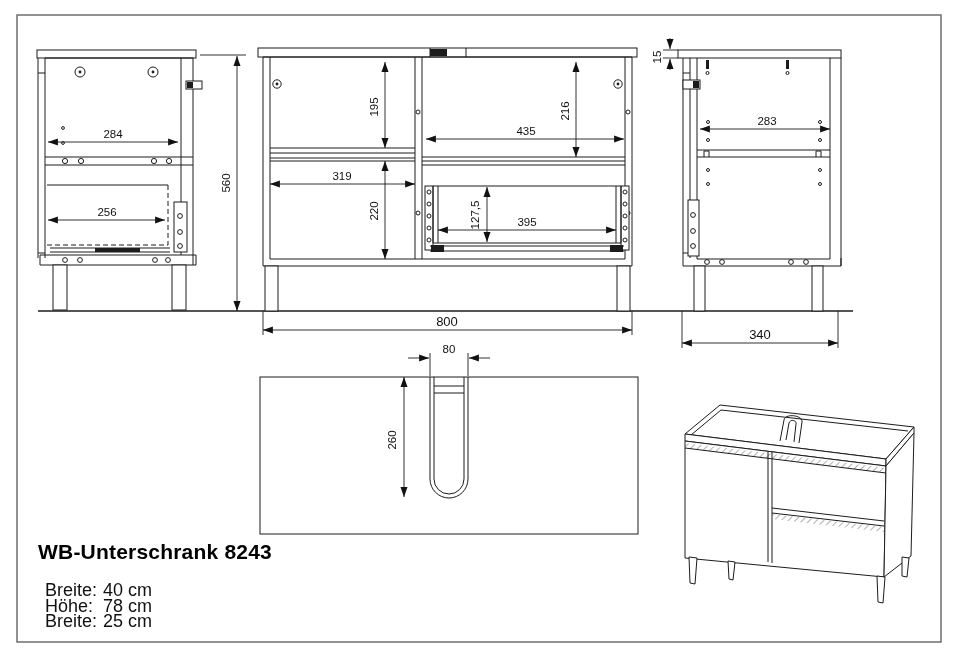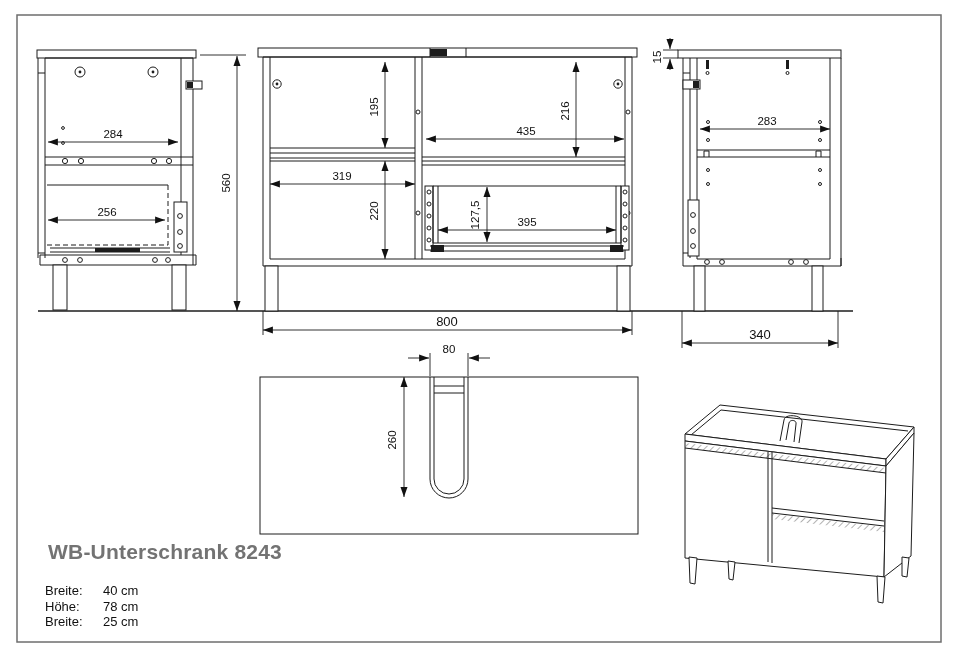--- a/index.html
+++ b/index.html
@@ -7,23 +7,23 @@
           font-family:"Liberation Sans",sans-serif;}
   .canvas svg{position:absolute;left:0;top:0;}
   svg .ln{stroke:#1c1c1c;stroke-width:1;fill:none;}
   svg .ln2{stroke:#1c1c1c;stroke-width:1.4;fill:none;}
   svg .dash{stroke:#1c1c1c;stroke-width:1;fill:none;stroke-dasharray:5,3;}
   svg .dim{stroke:#1c1c1c;stroke-width:0.9;fill:none;}
   svg .fillw{fill:#ffffff;stroke:#1c1c1c;stroke-width:1;}
   svg .filld{fill:#1c1c1c;stroke:none;}
   svg text{font-family:"Liberation Sans",sans-serif;font-size:11.5px;fill:#111;}
   svg text.big{font-size:13px;}
-  .titleblock{position:absolute;left:48px;top:540px;color:#737373;}
+  .titleblock{position:absolute;left:38px;top:540px;color:#000000;}
   .titleblock h1{margin:0;font-size:21px;font-weight:bold;letter-spacing:0.2px;}
-  .specs{position:absolute;left:45px;top:583px;font-size:13px;color:#111;line-height:15.5px;}
+  .specs{position:absolute;left:45px;top:583px;font-size:18px;color:#111;line-height:15.5px;}
   .specs .row{display:flex;}
   .specs .lab{width:58px;}
 </style>
 </head>
 <body>
 
 <div class="canvas">
 <svg width="960" height="650" viewBox="0 0 960 650">
   <defs>
     <marker id="arr" viewBox="0 0 10 8" refX="9.5" refY="4" markerWidth="11" markerHeight="9" orient="auto-start-reverse" markerUnits="userSpaceOnUse">

